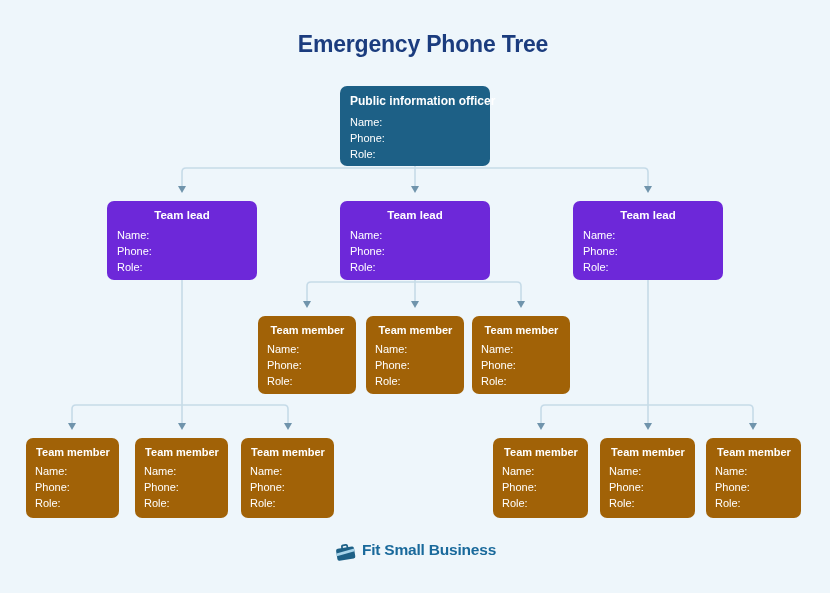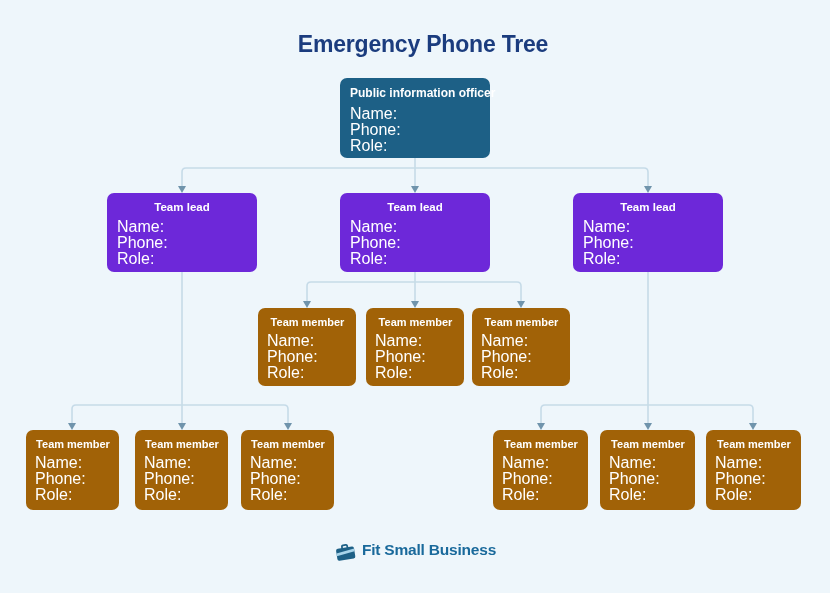--- a/index.html
+++ b/index.html
@@ -21,31 +21,32 @@
   }
 
   svg.connectors { position:absolute; left:0; top:0; z-index:0; }
 
   .node {
     position:absolute; z-index:1;
     border-radius:7px;
     color:#ffffff;
     box-sizing:border-box;
     padding:8px 10px 4px 10px;
+    margin-top:8px;
   }
   .node--officer { background:#1d6086; }
   .node--lead    { background:#6d28d9; }
   .node--member  { background:#a16207; padding:8px 8px 4px 9px; }
 
   .node-title {
     text-align:center; font-weight:bold; font-size:11.5px;
     margin-bottom:6px; white-space:nowrap;
   }
   .node--member .node-title { font-size:11px; margin-bottom:5px; }
-  .node-field { font-size:16px; line-height:16px; }
+  .node-field { font-size:11px; line-height:16px; }
 
   .footer-logo {
     position:absolute; left:0; top:541px; width:830px;
     display:flex; justify-content:center; gap:5px;
     z-index:1;
   }
   .footer-logo .brand-text {
     color:#19699b; font-weight:bold; font-size:15.5px; letter-spacing:-0.2px;
   }
 </style>

